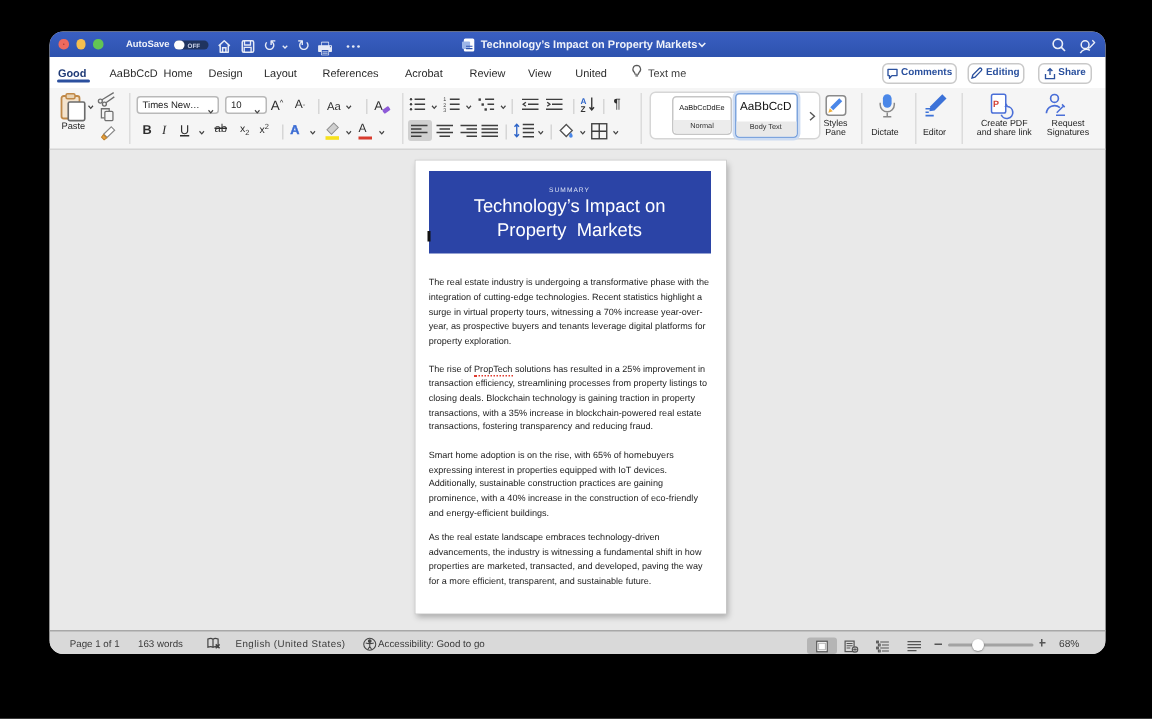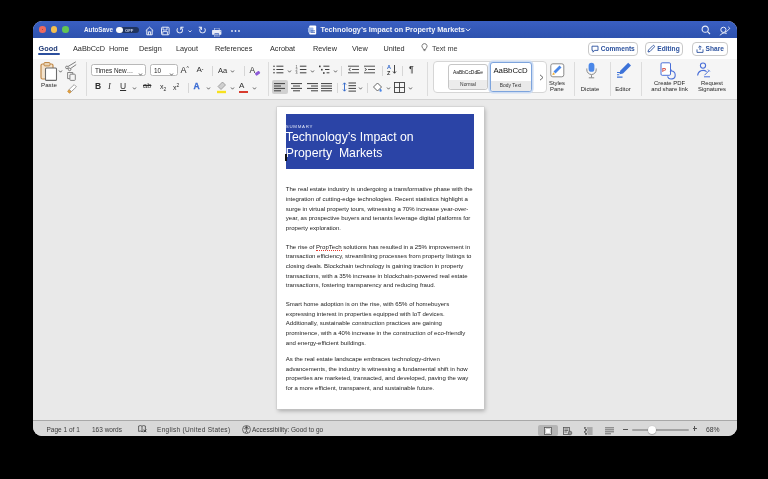--- a/index.html
+++ b/index.html
@@ -15,21 +15,21 @@
 
 #ribbon{position:absolute;left:0;top:38px;width:704px;height:41px;background:#f5f5f5;border-bottom:1px solid #d4d4d4}
 .sep{position:absolute;top:3px;width:1px;height:34px;background:#dcdcdc}
 .ssep{position:absolute;width:1px;height:10px;background:#d6d6d6}
 .combo{position:absolute;top:4.5px;height:12px;background:#fff;border:1px solid #b9b9b9;border-radius:2.5px;font-size:6.4px;color:#1f1f1f;line-height:10.5px;padding-left:3.5px;white-space:nowrap}
 .chv{position:absolute;width:5px;height:5px}
 .lbl{position:absolute;font-size:5.9px;color:#262626;text-align:center;line-height:5.9px;white-space:nowrap}.g2{top:22px}
 
 #doc{position:absolute;left:0;top:79px;width:704px;height:320px;background:#e9e9e9}
 #page{position:absolute;left:243.5px;top:6.5px;width:207.5px;height:302px;background:#fff;box-shadow:0 0 0 .5px #c9c9c9,1px 2px 4px rgba(0,0,0,.28)}
-#bluebox{position:absolute;left:9.3px;top:7.5px;width:187.8px;height:55.4px;background:#2b44a6;color:#fff;}
+#bluebox{position:absolute;left:9.3px;top:7.5px;width:187.8px;height:55.4px;background:#2b44a6;color:#fff;text-align:center}
 #bodytext{position:absolute;left:9.3px;top:78.8px;width:190px;font-size:6.05px;line-height:9.62px;color:#1c1c1c}
 #bodytext p{margin-bottom:9.3px}
 
 #sbar{position:absolute;left:0;top:399px;width:704px;height:16px;background:#d9d9d9;border-top:1px solid #a8a8a8;font-size:6.5px;color:#3a3a3a}
 .st{position:absolute;top:4.6px;white-space:nowrap}
 svg{position:absolute;overflow:visible}
 </style></head>
 <body>
 <div id="win">
 

